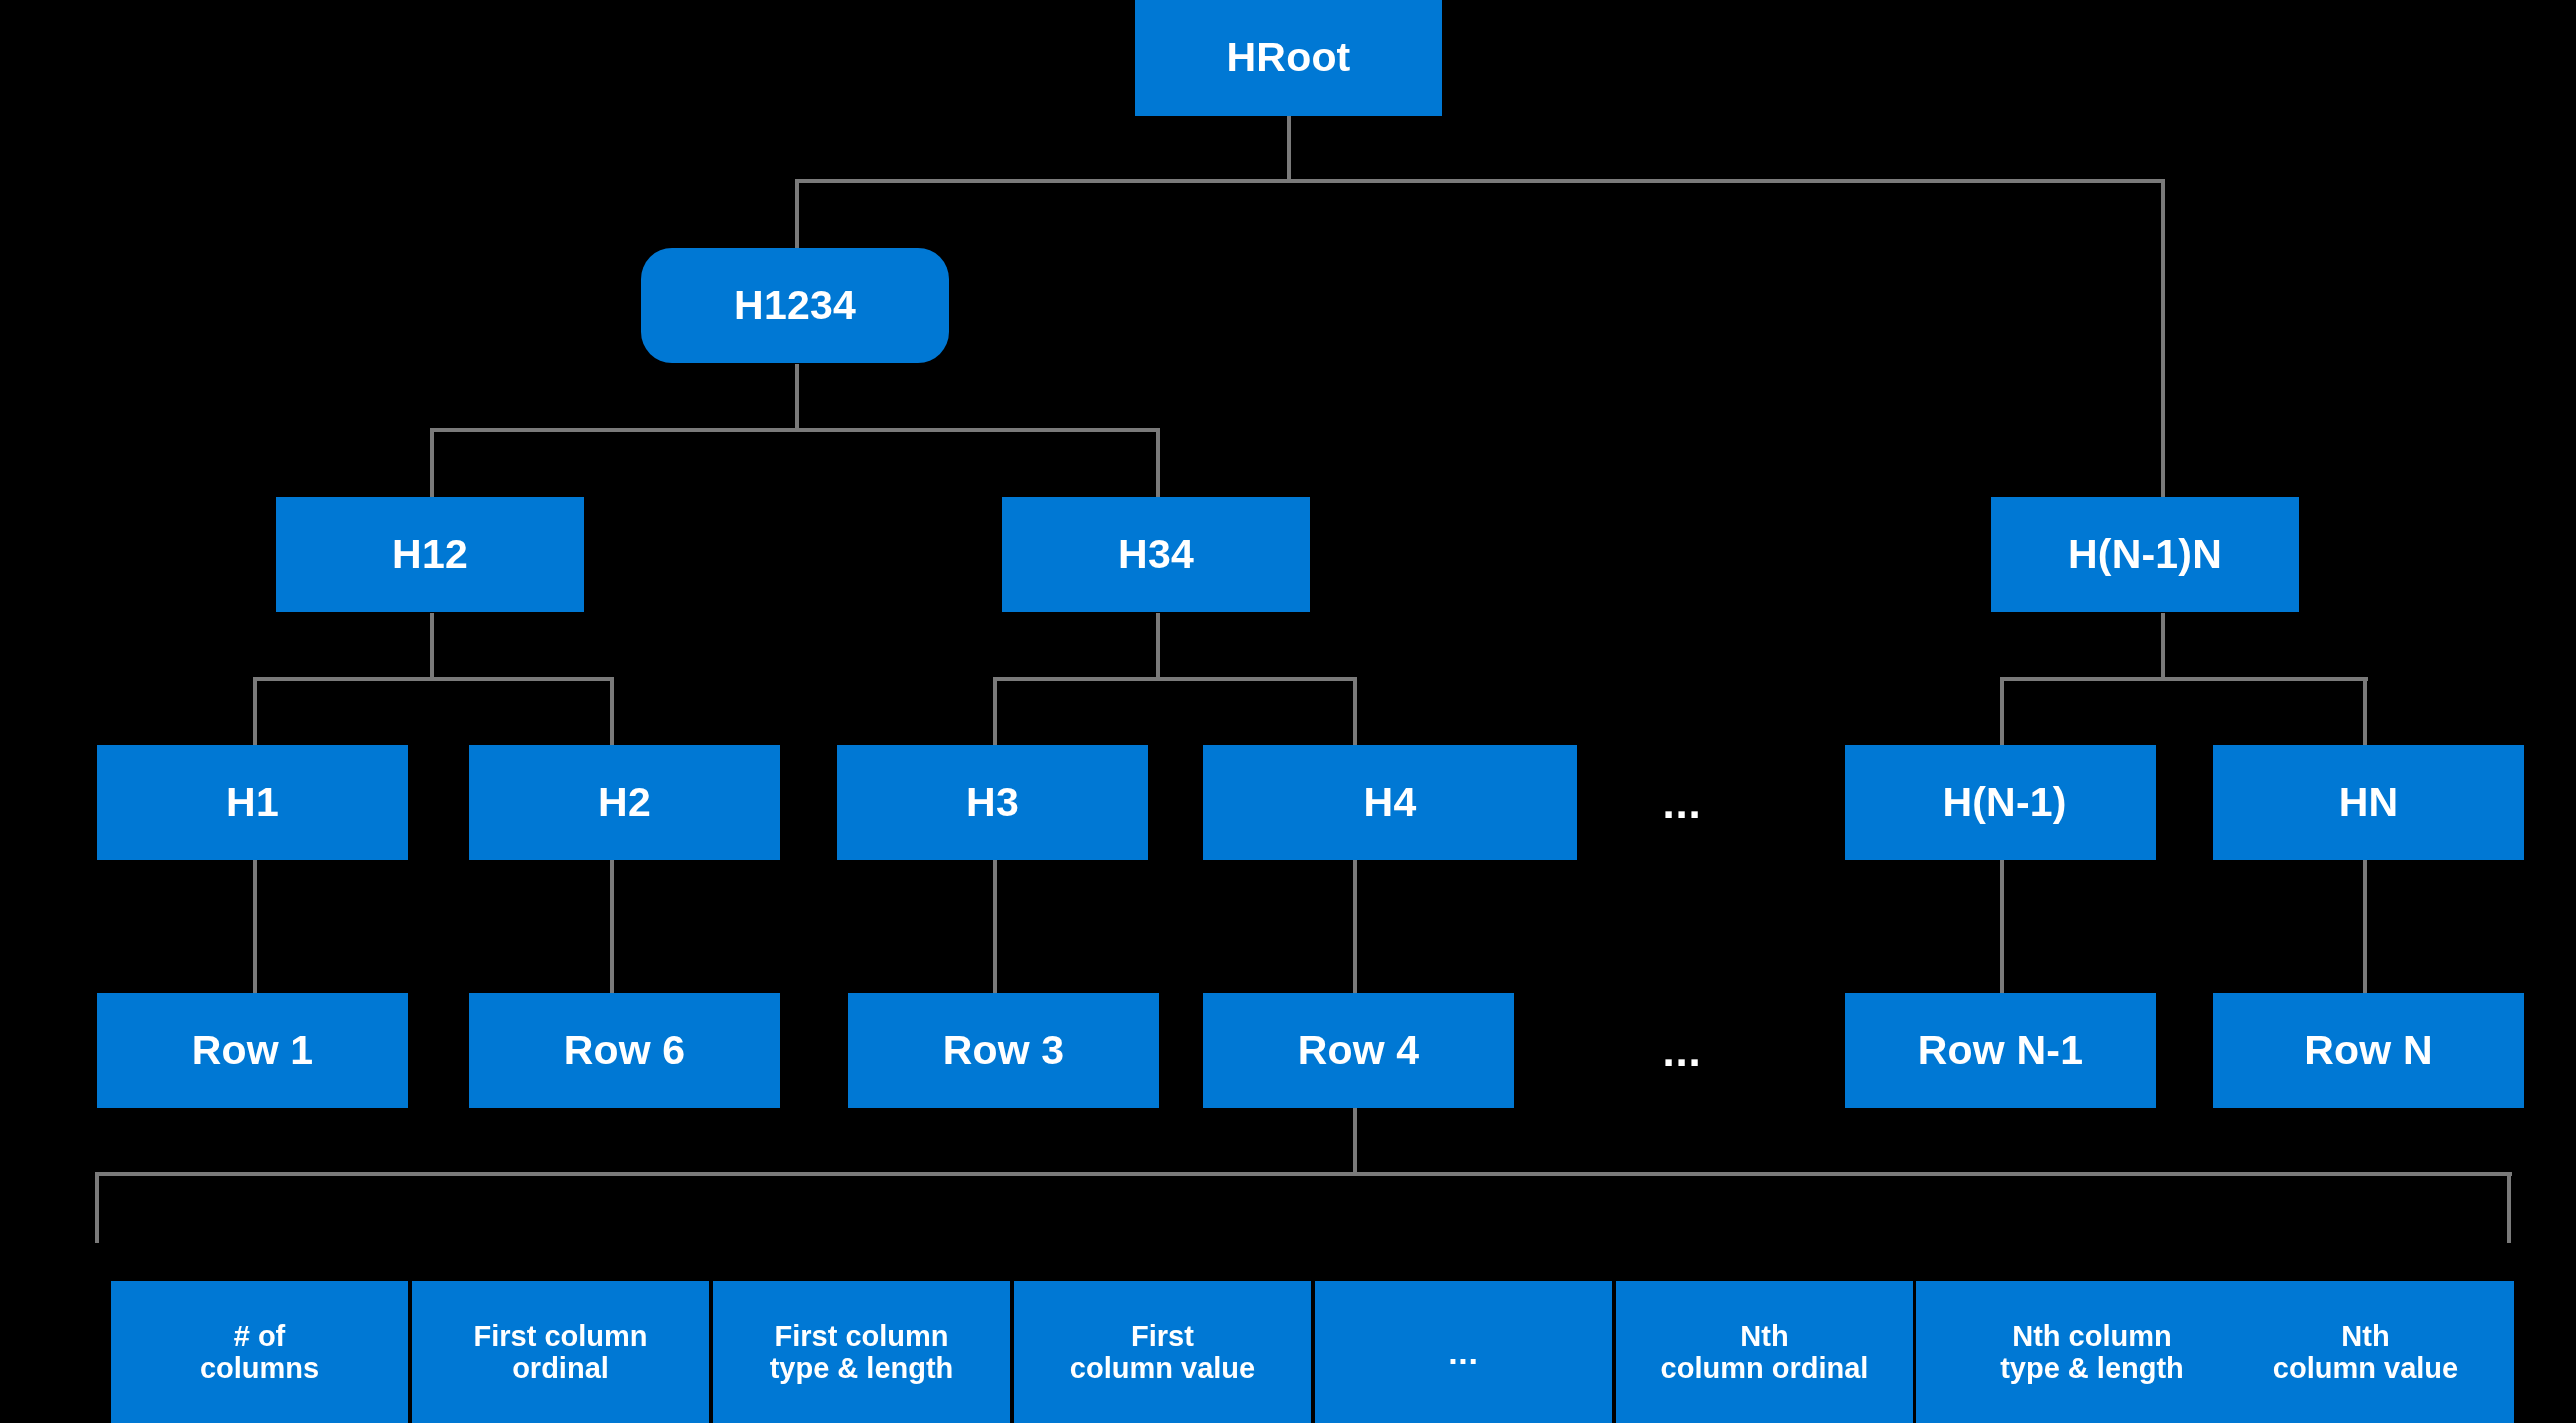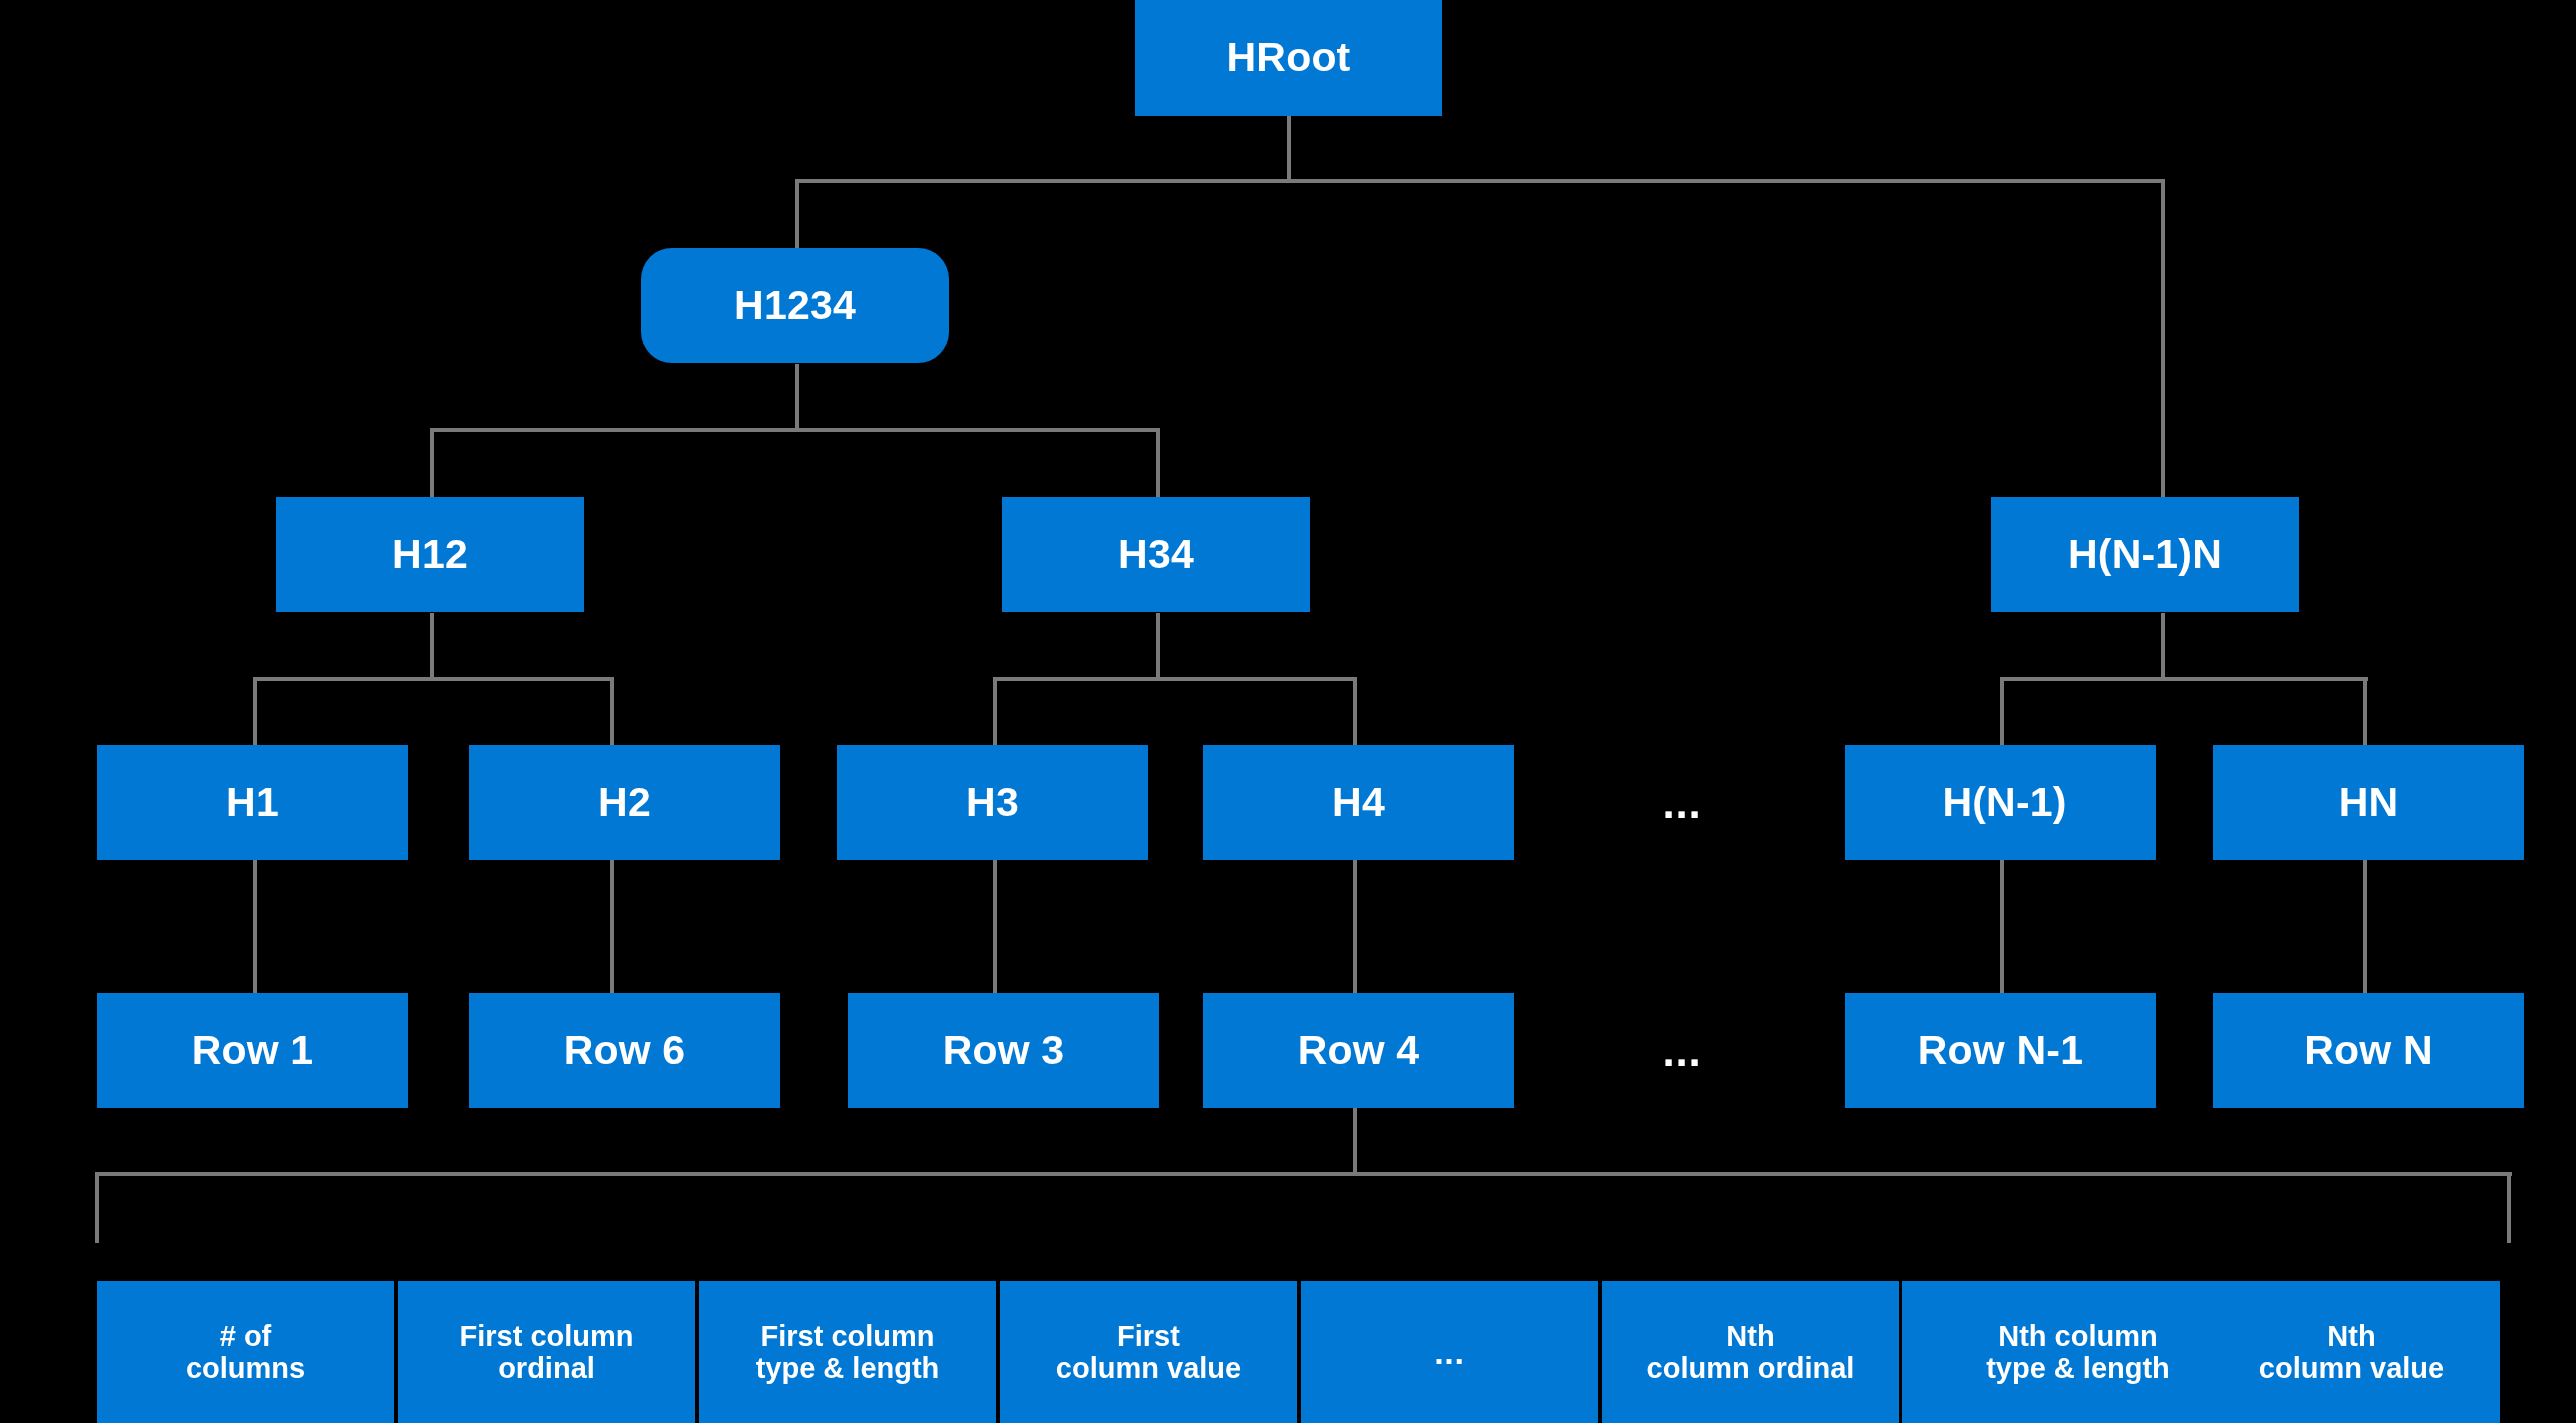--- a/index.html
+++ b/index.html
@@ -21,21 +21,21 @@
     color: #FFFFFF;
     display: flex;
     align-items: center;
     justify-content: center;
     text-align: center;
     line-height: 1.12;
     box-sizing: border-box;
     z-index: 3;
   }
   .node.lvl-big { font-size: 41px; font-weight: 600; letter-spacing: 0.2px; }
-  .node.col     { font-size: 29px; font-weight: 700; padding: 0 5.1px; }
+  .node.col     { font-size: 29px; font-weight: 700; padding: 0 5.1px; margin-left: 14px; }
   .ellipsis {
     position: absolute;
     color: #FFFFFF;
     font-size: 44px;
     font-weight: 800;
     display: flex;
     align-items: center;
     justify-content: center;
     z-index: 3;
     letter-spacing: 0.8px;
@@ -114,21 +114,21 @@
 
   <div class="node lvl-big" style="left:97px; top:745px; width:311px; height:115px;">
     <span>H1</span>
   </div>
   <div class="node lvl-big" style="left:469px; top:745px; width:311px; height:115px;">
     <span>H2</span>
   </div>
   <div class="node lvl-big" style="left:837px; top:745px; width:311px; height:115px;">
     <span>H3</span>
   </div>
-  <div class="node lvl-big" style="left:1203px; top:745px; width:311px; height:115px;">
+  <div class="node lvl-big" style="left:1203px; top:745px; width:374px; height:115px;">
     <span>H4</span>
   </div>
   <div class="ellipsis" style="left:1610px; top:745px; width:144px; height:115px;">
     <span>...</span>
   </div>
   <div class="node lvl-big" style="left:1845px; top:745px; width:311px; height:115px;padding-left:8px;">
     <span>H(N-1)</span>
   </div>
   <div class="node lvl-big" style="left:2213px; top:745px; width:311px; height:115px;">
     <span>HN</span>

